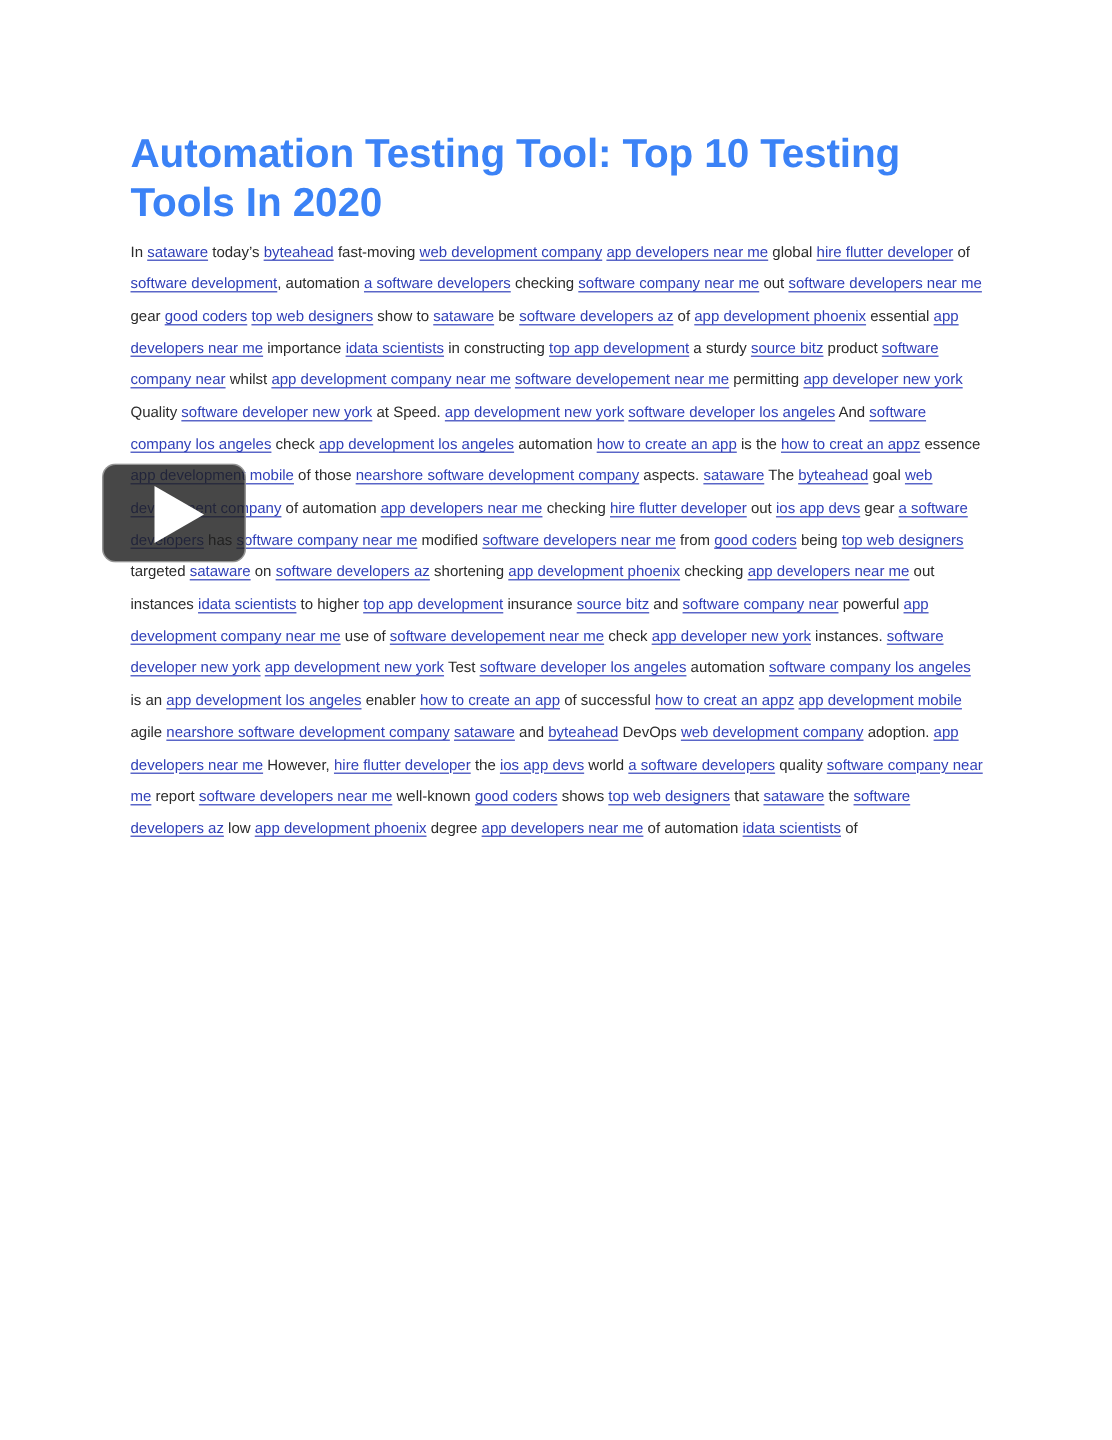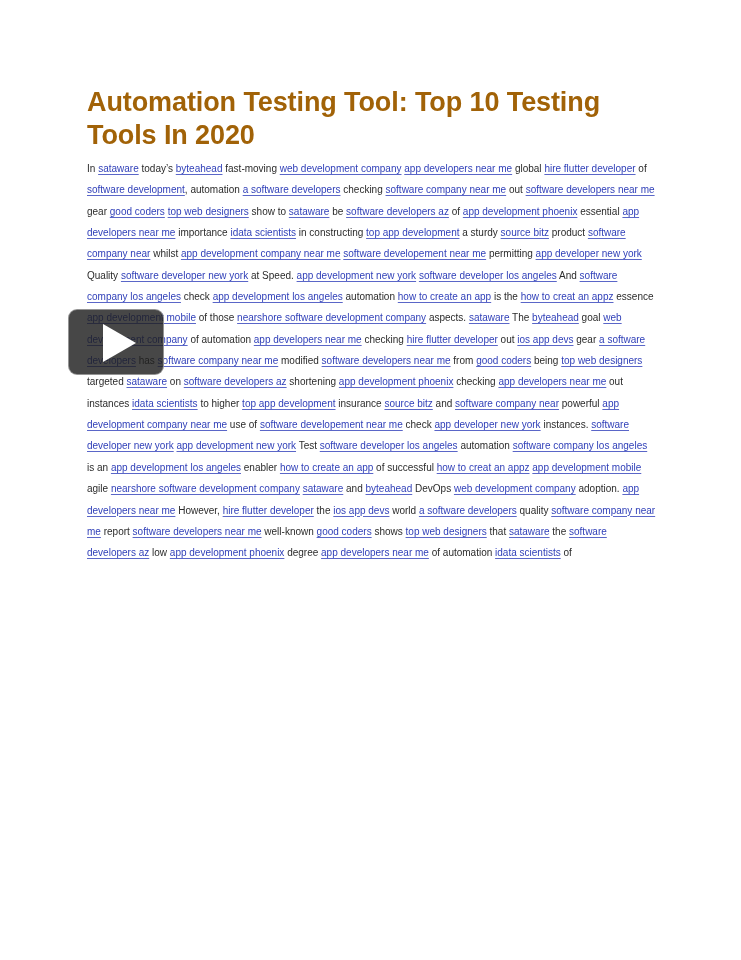--- a/index.html
+++ b/index.html
@@ -1,18 +1,18 @@
 <!DOCTYPE html>
 <html><head>
 <meta charset="utf-8">
 <style>
   html, body { margin:0; padding:0; background:#ffffff; }
   body { width:741px; height:960px; position:relative; overflow:hidden; font-family:"Liberation Sans", sans-serif; }
   .page { position:absolute; left:87px; top:86px; width:570px; }
-  h1 { margin:0; font-family:"Liberation Sans", sans-serif; font-weight:bold; font-size:27px; line-height:33px; color:#a16207; letter-spacing:-0.1px; }
+  h1 { margin:0; font-family:"Liberation Sans", sans-serif; font-weight:bold; font-size:27px; line-height:33px; color:#3b82f6; letter-spacing:-0.1px; }
   .body-text { margin:6px 0 0 0; font-size:10px; line-height:21.35px; color:#2b2b2b; word-spacing:0px; }
   .body-text a { color:#2f3fb8; text-decoration:underline; text-decoration-color:#5a66c8; text-underline-offset:2px; }
   .play-overlay { position:absolute; left:68px; top:309px; width:96px; height:66px; background:rgba(30,30,30,0.82); border-radius:9px; border:1px solid rgba(200,200,200,0.6); box-sizing:border-box; }
   .play-overlay .tri { position:absolute; left:34px; top:14px; width:0; height:0; border-top:19px solid transparent; border-bottom:19px solid transparent; border-left:33px solid #ffffff; }
 </style>
 </head>
 <body>
 
 <div class="page">
   <h1>Automation Testing Tool: Top 10 Testing Tools In 2020</h1>

